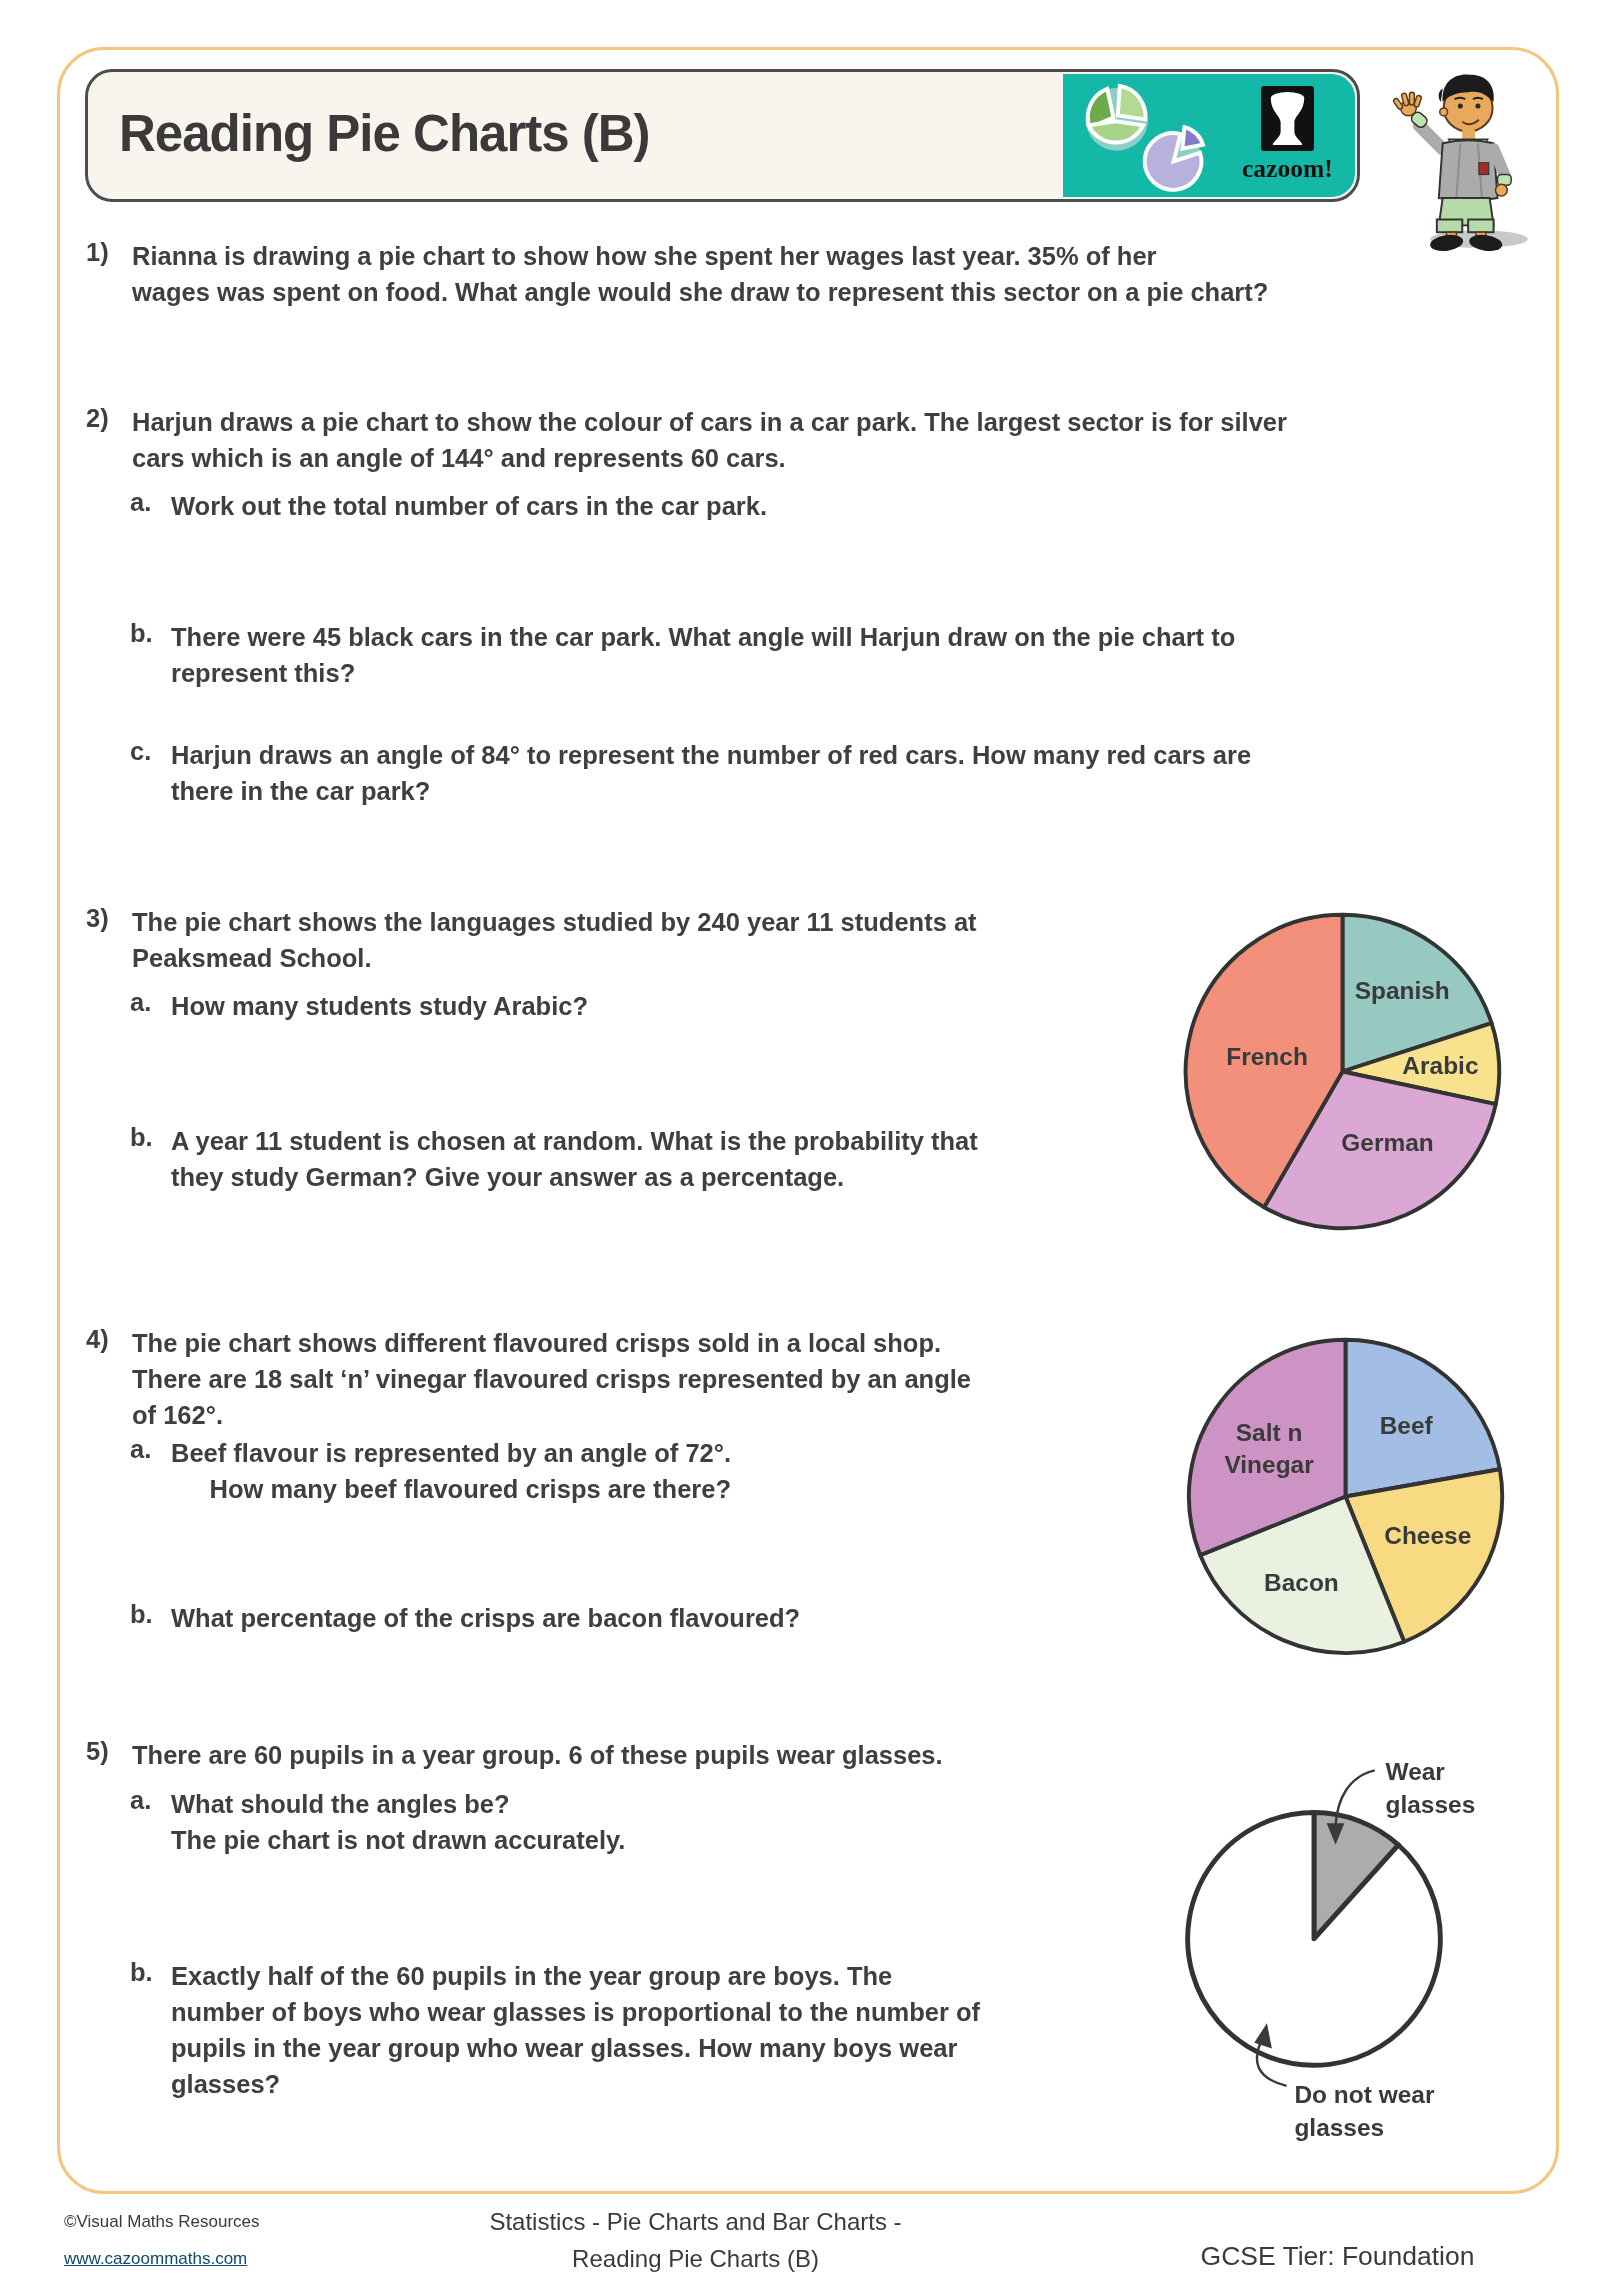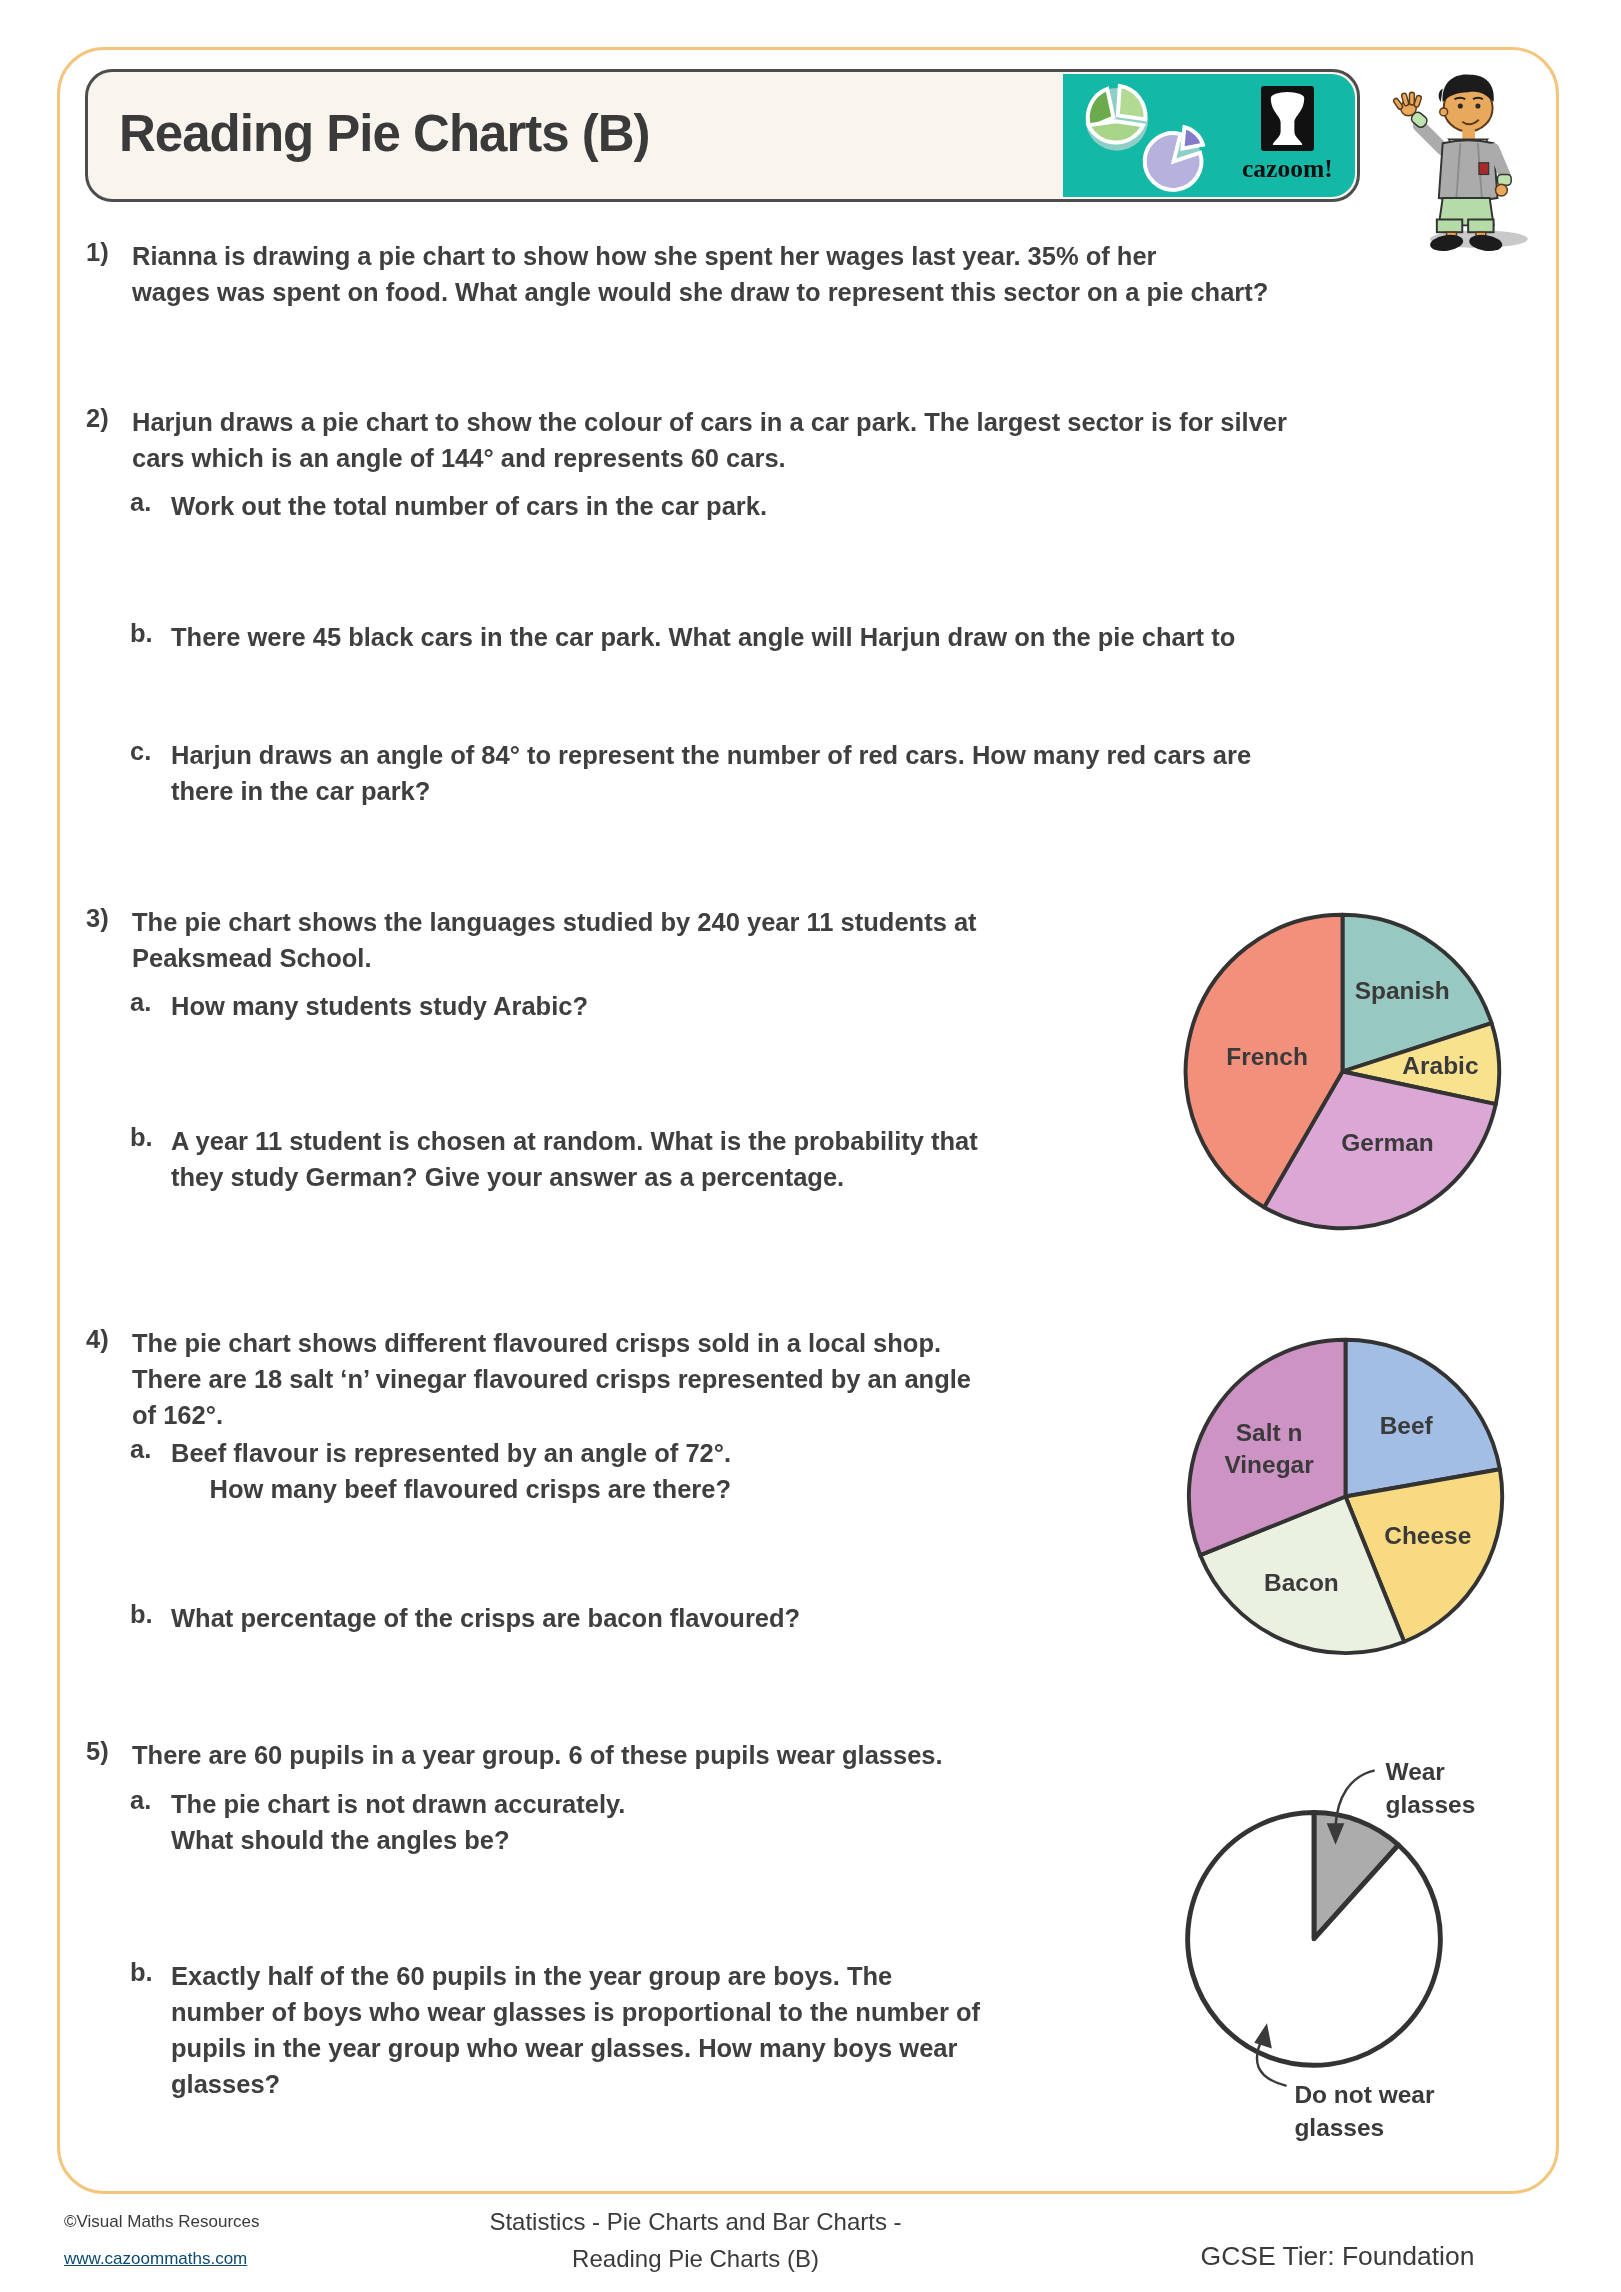--- a/index.html
+++ b/index.html
@@ -151,20 +151,21 @@
   <div class="qp" style="top:488px">
     <span class="qletter">a.</span>
     <div>
         <div class="line">Work out the total number of cars in the car park.</div>
       </div>
   </div>
   <div class="qp" style="top:619px">
     <span class="qletter">b.</span>
     <div>
       <div class="line">There were 45 black cars in the car park. What angle will Harjun draw on the pie chart to</div>
+      <div class="line">represent this?</div>
     </div>
   </div>
   <div class="qp" style="top:737px">
     <span class="qletter">c.</span>
     <div>
       <div class="line">Harjun draws an angle of 84° to represent the number of red cars. How many red cars are</div>
       <div class="line">there in the car park?</div>
     </div>
   </div>
 
@@ -239,22 +240,22 @@
 
   <div class="q" style="top:1737px">
     <span class="qnum">5)</span>
     <div>
         <div class="line">There are 60 pupils in a year group. 6 of these pupils wear glasses.</div>
       </div>
   </div>
   <div class="qp" style="top:1786px">
     <span class="qletter">a.</span>
     <div>
+      <div class="line">What should the angles be?</div>
       <div class="line">The pie chart is not drawn accurately.</div>
-      <div class="line">What should the angles be?</div>
     </div>
   </div>
   <div class="qp" style="top:1958px">
     <span class="qletter">b.</span>
     <div>
       <div class="line">Exactly half of the 60 pupils in the year group are boys. The</div>
       <div class="line">number of boys who wear glasses is proportional to the number of</div>
       <div class="line">pupils in the year group who wear glasses. How many boys wear</div>
       <div class="line">glasses?</div>
     </div>

